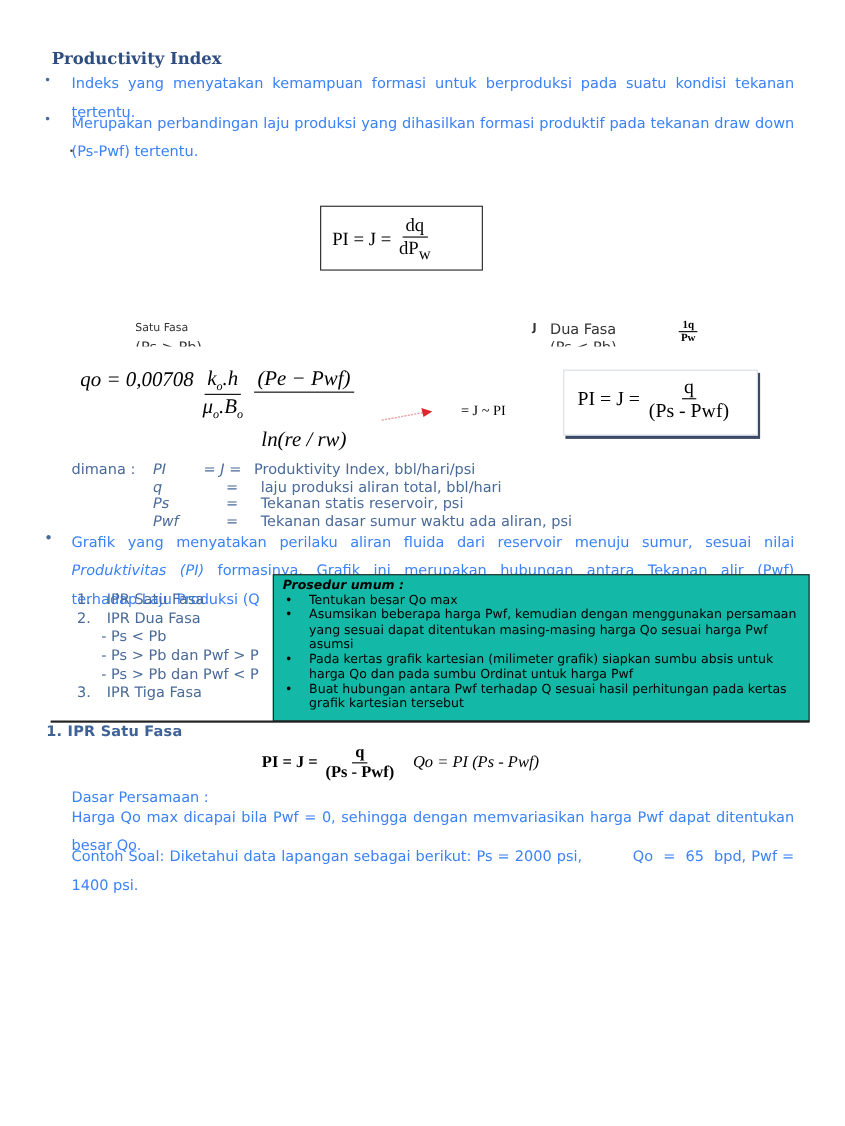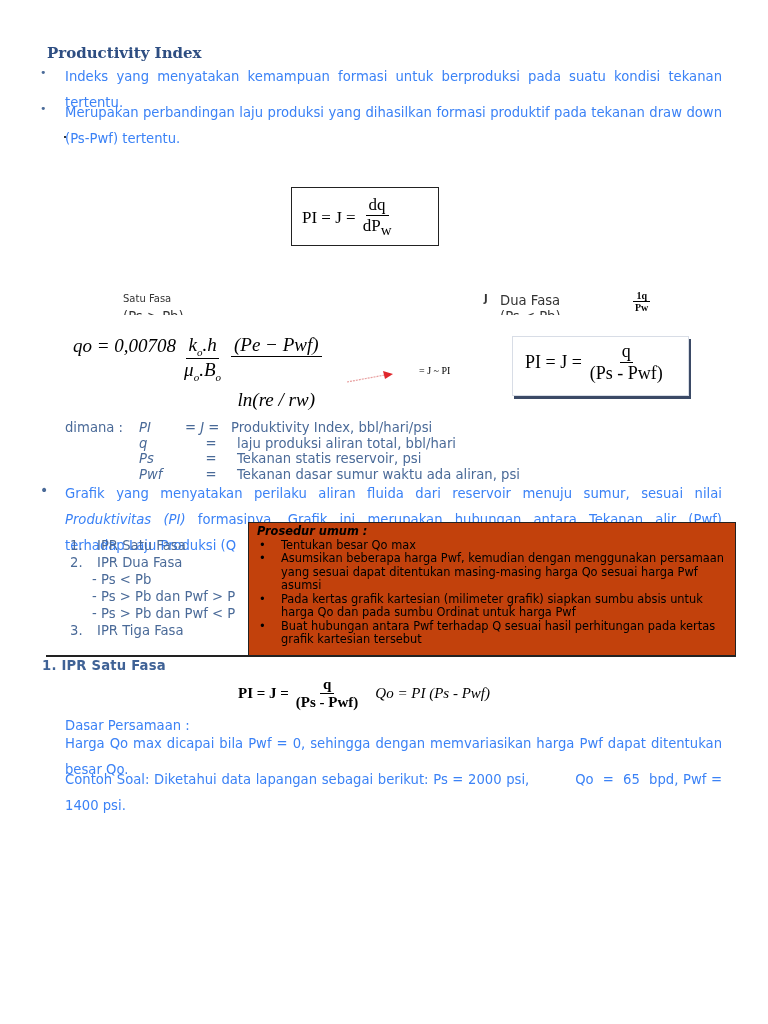--- a/index.html
+++ b/index.html
@@ -11,21 +11,21 @@
   .para { font-size:13.2px; line-height:26px; color:#3b82f6; text-align:justify; }
   .bullet-sm { font-size:11px; color:#4a6a98; }
   .serif { font-family:"Liberation Serif", serif; color:#000; }
   .eqbox { border:1px solid #222; background:#fff; }
   .frac { display:inline-flex; flex-direction:column; align-items:center; vertical-align:middle; }
   .frac .num { border-bottom:1px solid #000; padding:0 3px; line-height:1.1; }
   .frac .den { padding:0 3px; line-height:1.15; }
   .def-row { font-size:13.2px; line-height:15.5px; color:#4a6a98; }
   .def-row i { font-style:italic; }
   .proc { left:248px; top:522px; width:486px; height:132px; border:1px solid #222;
-          background:#c2410c; font-size:11.4px; color:#000; line-height:13.5px; overflow:hidden; }
+          background:#14b8a6; font-size:11.4px; color:#000; line-height:13.5px; overflow:hidden; }
   .proc .ph { font-weight:bold; font-style:italic; margin:2px 0 0 8px; }
   .proc ul { margin:0; padding:0 0 0 10px; list-style:none; }
   .proc li { position:relative; padding-left:22px; }
   .proc li::before { content:"•"; position:absolute; left:0; top:0; }
   .list-item { font-size:13.2px; color:#4a6a98; line-height:17px; }
   .sect { left:42px; top:658px; font-weight:bold; font-size:13.2px; color:#3f6296; letter-spacing:0.2px; }
 </style>
 </head>
 <body>
 
@@ -45,21 +45,21 @@
       <span class="den"><span>dP</span><sub style="font-size:15px;">w</sub></span>
     </span>
   </div>
 </div>
 
 <div class="abs" style="left:123px;top:293px;font-size:10px;color:#333;">Satu Fasa</div>
 <div class="abs" style="left:123px;top:310px;height:5px;overflow:hidden;font-size:13.2px;color:#333;"><span style="position:relative;top:-1px;">(Ps &gt; Pb)</span></div>
 <div class="abs" style="left:484px;top:293px;font-size:10px;font-weight:bold;color:#333;">J</div>
 <div class="abs" style="left:500px;top:293px;font-size:13.2px;color:#333;">Dua Fasa</div>
 <div class="abs" style="left:500px;top:310px;height:5px;overflow:hidden;font-size:13.2px;color:#333;"><span style="position:relative;top:-1px;">(Ps &lt; Pb)</span></div>
-<div class="abs serif" style="left:632px;top:290px;font-size:10px;font-weight:bold;">
+<div class="abs serif" style="left:616px;top:290px;font-size:10px;font-weight:bold;">
   <span class="frac">
     <span class="num" style="border-bottom:1.5px solid #000;">1q</span>
     <span class="den">Pw</span>
   </span>
 </div>
 
 <div class="abs serif" style="left:73px;top:335px;font-size:19px;display:flex;align-items:flex-start;">
   <i>qo = 0,00708</i>
   <span class="frac" style="margin-left:6px;font-style:italic;">
     <span class="num" style="padding:0 2px;"><span>k</span><sub style="font-size:11px;">o</sub><span>.h</span></span>
@@ -68,21 +68,21 @@
   <span class="frac" style="margin-left:8px;font-style:italic;gap:32px;">
     <span class="num">(Pe − Pwf)</span>
     <span class="den">ln(re / rw)</span>
   </span>
 </div>
 
 <svg class="abs" style="left:345px;top:368px;" width="50" height="18">
   <line x1="2" y1="14" x2="40" y2="7" stroke="#e8a0a0" stroke-width="1.2" stroke-dasharray="2,1"></line>
   <polygon points="38,3 48,6 40,11" fill="#e0262b"></polygon>
 </svg>
-<div class="abs serif" style="left:419px;top:365px;font-size:10px;">= J ~ PI</div>
+<div class="abs serif" style="left:419px;top:365px;font-size:13px;">= J ~ PI</div>
 
 <div class="abs" style="left:512px;top:336px;width:175px;height:58px;background:#fff;border:1px solid #d8dde6;box-shadow:2px 3px 0 #3b4a66;">
   <div class="serif" style="position:absolute;left:12px;top:5px;font-size:18px;display:flex;align-items:center;">
     <span>PI = J =</span>
     <span class="frac" style="margin-left:6px;">
       <span class="num" style="padding:0 2px;">q</span>
       <span class="den" style="padding:0 2px;">(Ps - Pwf)</span>
     </span>
   </div>
 </div>

